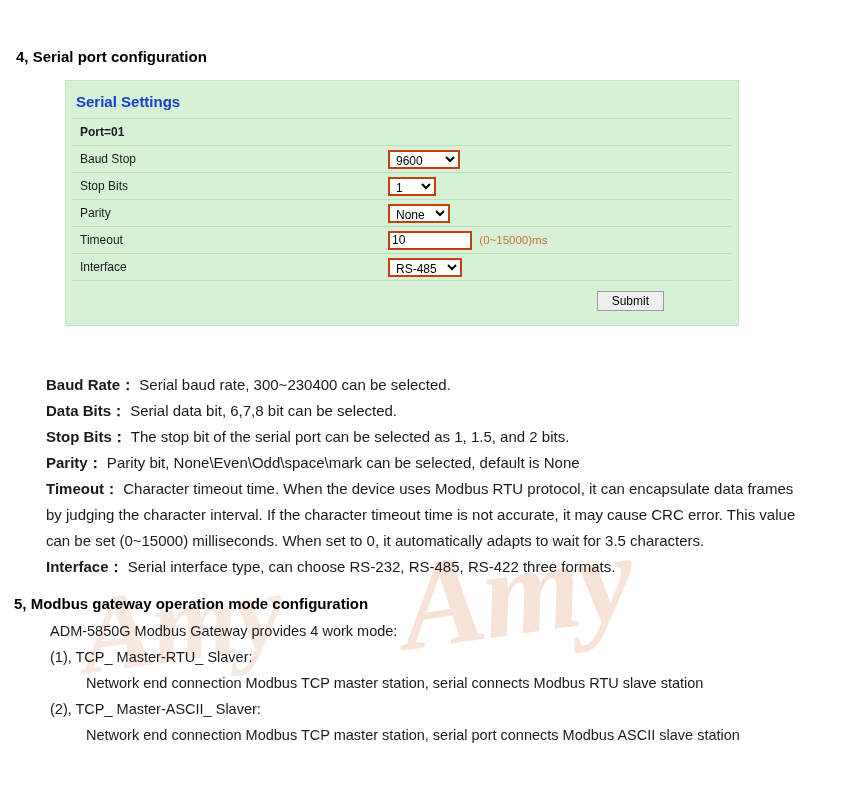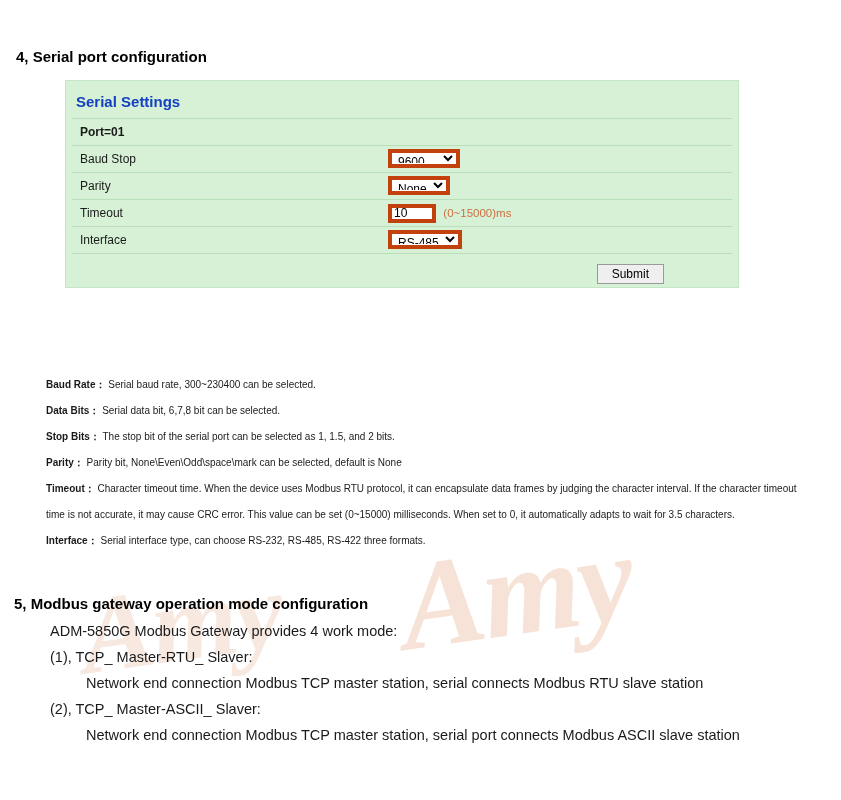--- a/index.html
+++ b/index.html
@@ -85,56 +85,56 @@
     vertical-align: middle;
     color: #1a1a1a;
   }
   .tbl td.lbl { width: 300px; }
   .row-port td { font-weight: bold; }
   .tbl tr:first-child td { border-top: 1px solid #b9dfb9; }
 
   select, input.txt {
     font-family: "Liberation Sans", sans-serif;
     font-size: 12px;
-    border: 4px solid #c2410c;
+    border: 2px solid #c2410c;
     background: #ffffff;
     color: #000;
     padding: 1px 2px;
     box-sizing: border-box;
     height: 19px;
   }
   select.baud  { width: 72px; }
   select.dbits { width: 40px; }
   select.sbits { width: 48px; }
   select.par   { width: 62px; }
   select.intf  { width: 74px; }
-  input.txt    { width: 48px; }
+  input.txt    { width: 84px; }
   .hint { color: #cf6f3f; font-size: 11.5px; margin-left: 4px; }
 
   .submit-row {
     text-align: right;
-    padding: 10px 74px 3px 0;
+    padding: 10px 74px 14px 0;
   }
   button.submit {
     font-family: "Liberation Sans", sans-serif;
     font-size: 12px;
     padding: 2px 14px;
     border: 1px solid #9a9a9a;
     background: #efefef;
     color: #000;
     cursor: pointer;
   }
 
   
   .desc {
     position: absolute;
     left: 46px;
     top: 372px;
     width: 755px;
-    font-size: 10px;
+    font-size: 15px;
     line-height: 26px;
     color: #1a1a1a;
   }
   .desc p { margin: 0; }
   .desc b { font-weight: bold; }
 
   .body5 {
     position: absolute;
     left: 50px;
     top: 618px;
@@ -171,20 +171,28 @@
         <tr>
           <td class="lbl">Baud Stop</td>
           <td>
             <select class="baud">
               <option>9600</option>
             </select>
           </td>
         </tr>
 
 
+        <tr>
+          <td class="lbl">Stop Bits</td>
+          <td>
+            <select class="sbits">
+              <option>1</option>
+            </select>
+          </td>
+        </tr>
 
         <tr>
           <td class="lbl">Parity</td>
           <td>
             <select class="par">
               <option>None</option>
             </select>
           </td>
         </tr>
 

